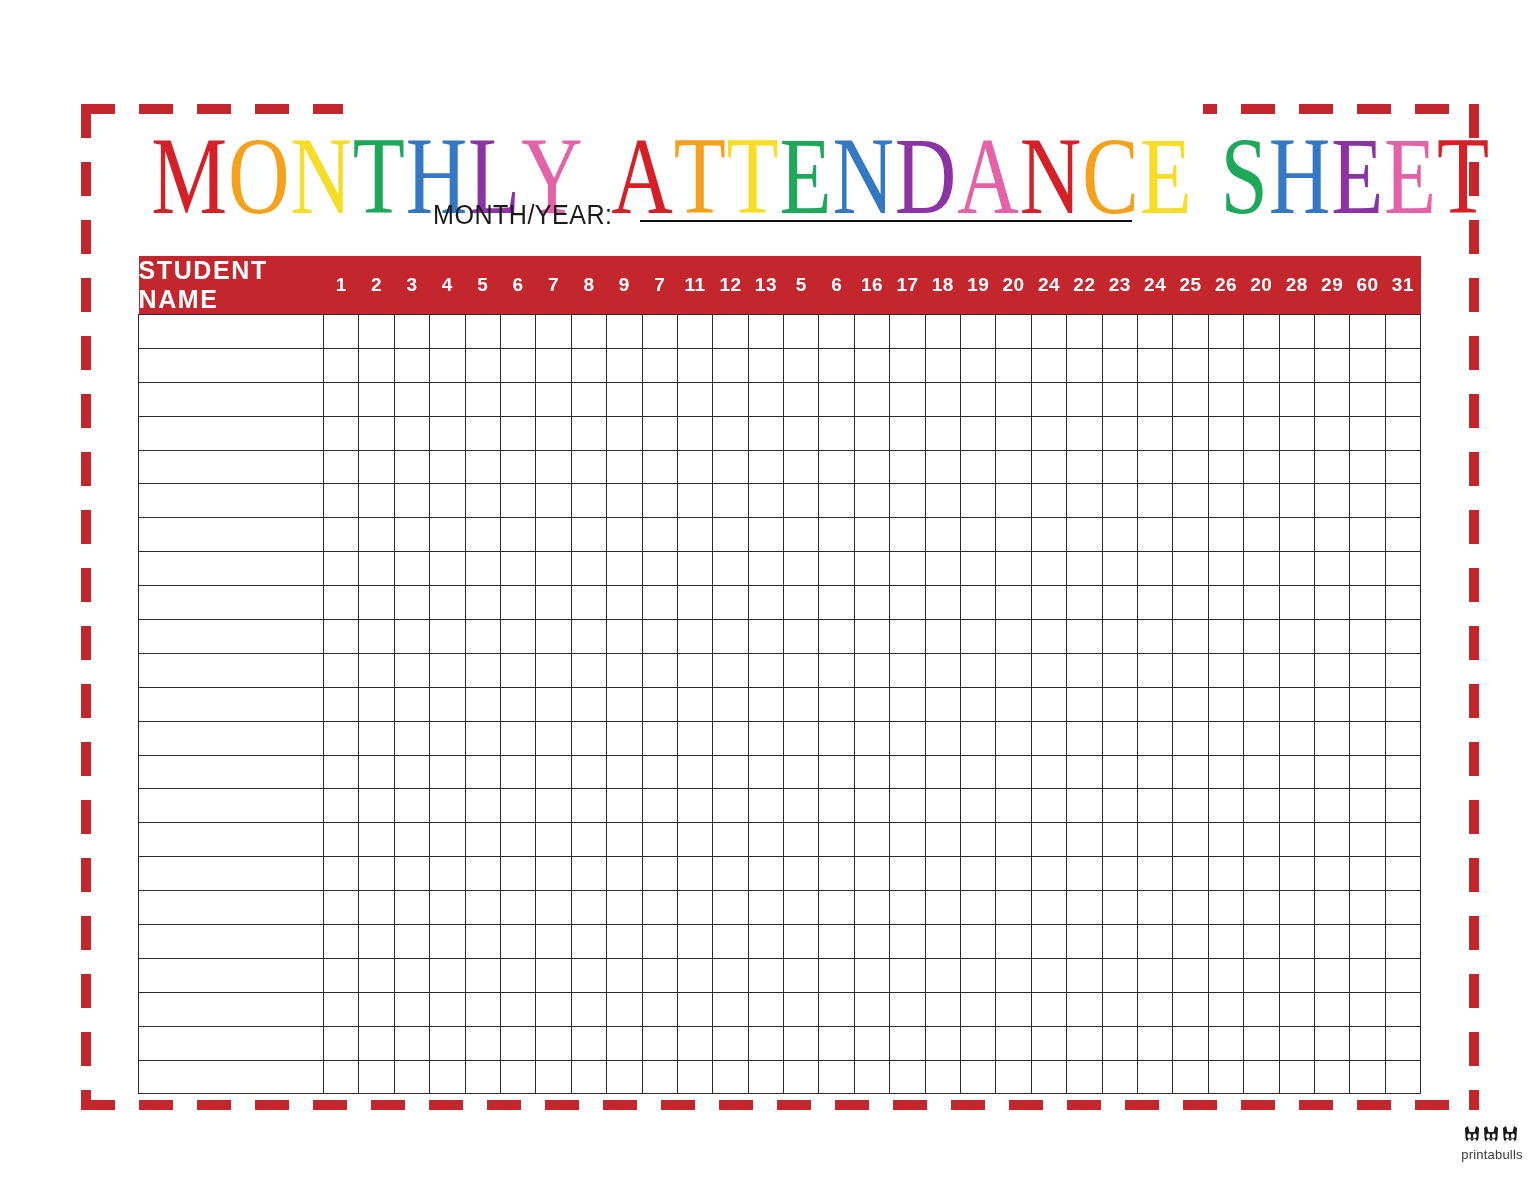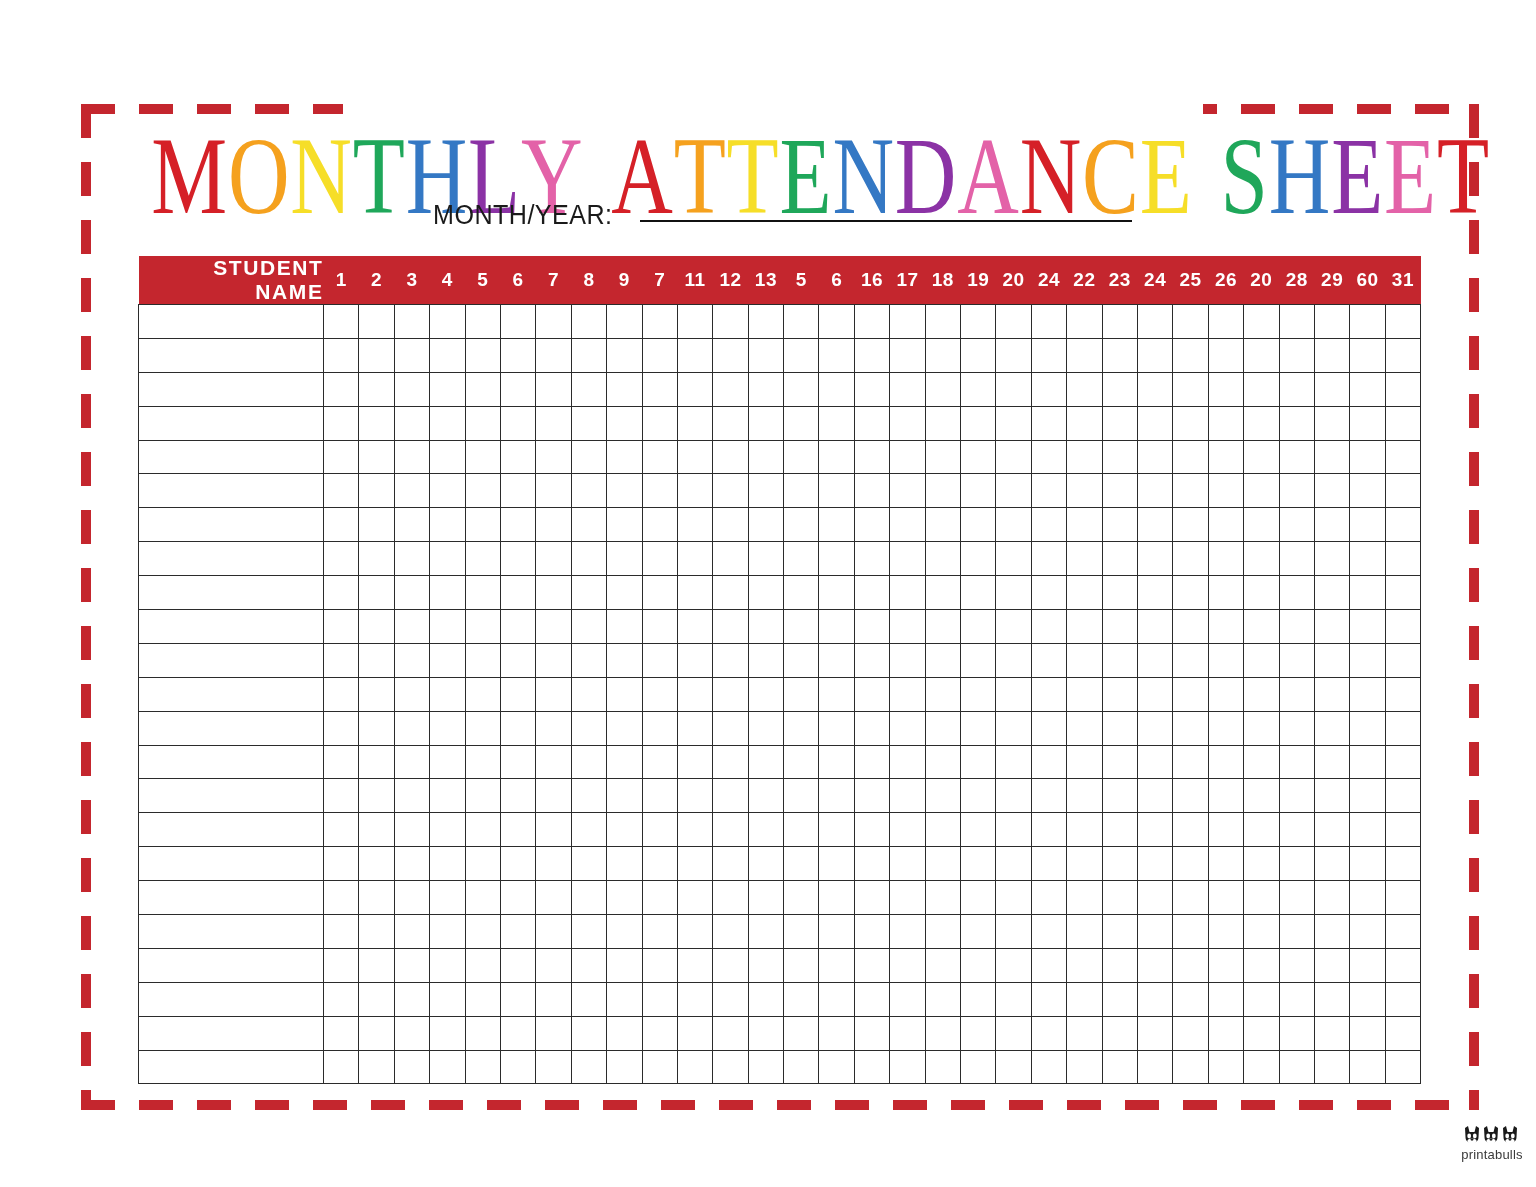--- a/index.html
+++ b/index.html
@@ -159,23 +159,23 @@
     background: #C4262E;
     color: #ffffff;
     height: 46px;
     font-family: "Liberation Sans", sans-serif;
     font-weight: bold;
     border: none;
     vertical-align: middle;
   }
   th.name-head {
     width: 185px;
-    font-size: 21px;
+    font-size: 25px;
     letter-spacing: 1.6px;
-    text-align: right;
+    text-align: left;
     padding-left: 22px;
     box-sizing: border-box;
   }
   th.day-head {
     width: 35.4px;
     font-size: 19px;
     text-align: center;
     letter-spacing: 0.5px;
   }
   tbody td {

